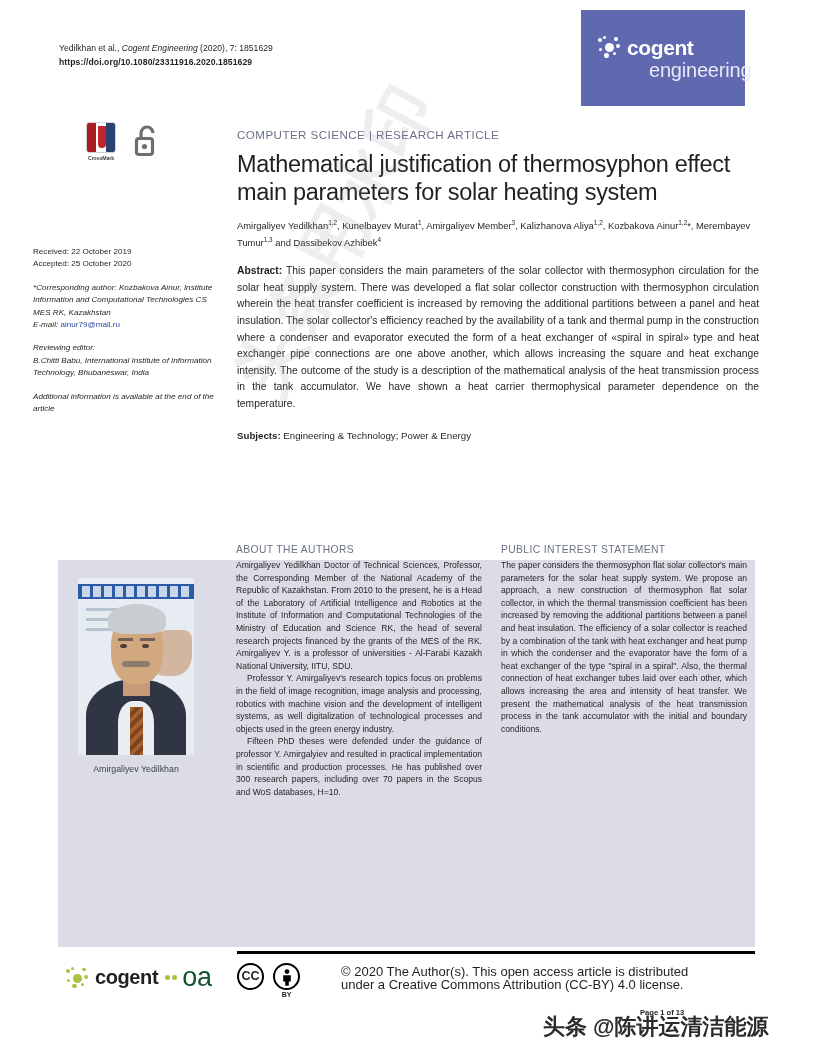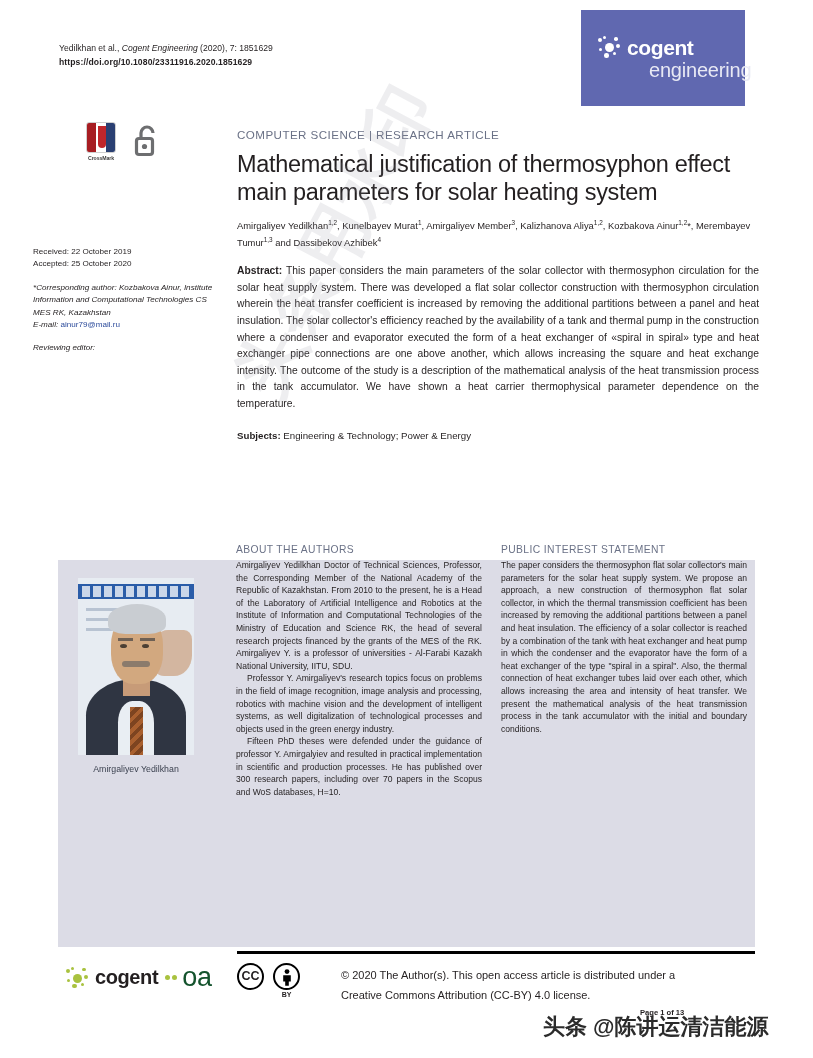--- a/index.html
+++ b/index.html
@@ -155,21 +155,21 @@
   .cc { position: absolute; left: 237px; top: 963px; display: flex; align-items: flex-start; }
   .cc-circle {
     width: 27px; height: 27px; border-radius: 50%; border: 2.2px solid #000;
     display: flex; align-items: center; justify-content: center;
     font-size: 12.5px; font-weight: bold; margin-right: 9px; line-height: 1;
   }
   .by-wrap { text-align: center; }
   .cc-by-label { font-size: 7px; font-weight: bold; margin-top: 1px; }
   .license {
     position: absolute; left: 341px; top: 965px; width: 360px;
-    font-size: 11px; line-height: 20px; color: #231f20;
+    font-size: 13px; line-height: 13px; color: #231f20;
   }
   .pageno {
     position: absolute; left: 640px; top: 1008px;
     font-size: 7.6px; font-weight: bold; color: #231f20;
   }
 
   
   .wm-diag {
     position: absolute; left: 215px; top: 370px;
     font-size: 68px; color: rgba(150,150,160,.16);
@@ -236,20 +236,24 @@
     <p>
       <span>Received: 22 October 2019</span><br>
       <span>Accepted: 25 October 2020</span>
     </p>
     <p>
       <span class="em">*Corresponding author: Kozbakova Ainur, Institute Information and Computational Technologies CS MES RK, Kazakhstan</span><br>
       <span class="em">E-mail: </span><a href="#">ainur79@mail.ru</a>
     </p>
     <p>
       <span class="em">Reviewing editor:</span><br>
+      <span class="em">B.Chitti Babu, International Institute of Information Technology, Bhubaneswar, India</span>
+    </p>
+    <p>
+      <span class="em">Additional information is available at the end of the article</span>
     </p>
   </div>
 
   <div class="article">
     <div class="kicker">COMPUTER SCIENCE | RESEARCH ARTICLE</div>
     <h1 class="title">Mathematical justification of thermosyphon effect main parameters for solar heating system</h1>
 
     <div class="authors">
       <span>Amirgaliyev Yedilkhan</span><sup>1,2</sup><span>, Kunelbayev Murat</span><sup>1</sup><span>, Amirgaliyev Member</span><sup>3</sup><span>, Kalizhanova Aliya</span><sup>1,2</sup><span>, Kozbakova Ainur</span><sup>1,2</sup><span>*, Merembayev Tumur</span><sup>1,3</sup><span> and Dassibekov Azhibek</span><sup>4</sup>
     </div>

